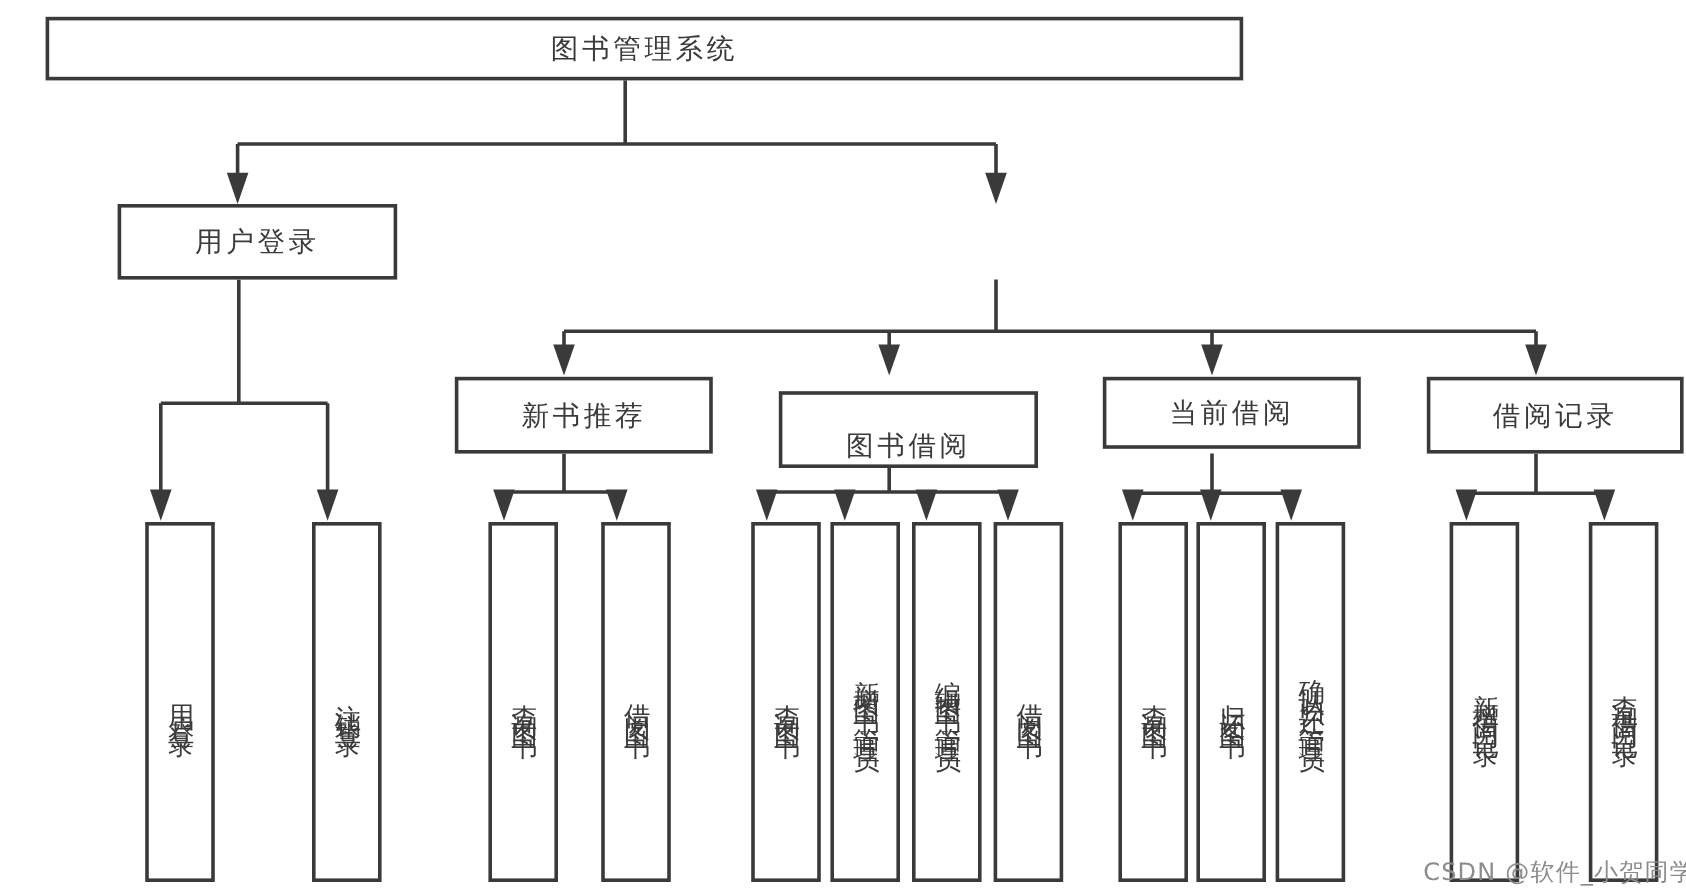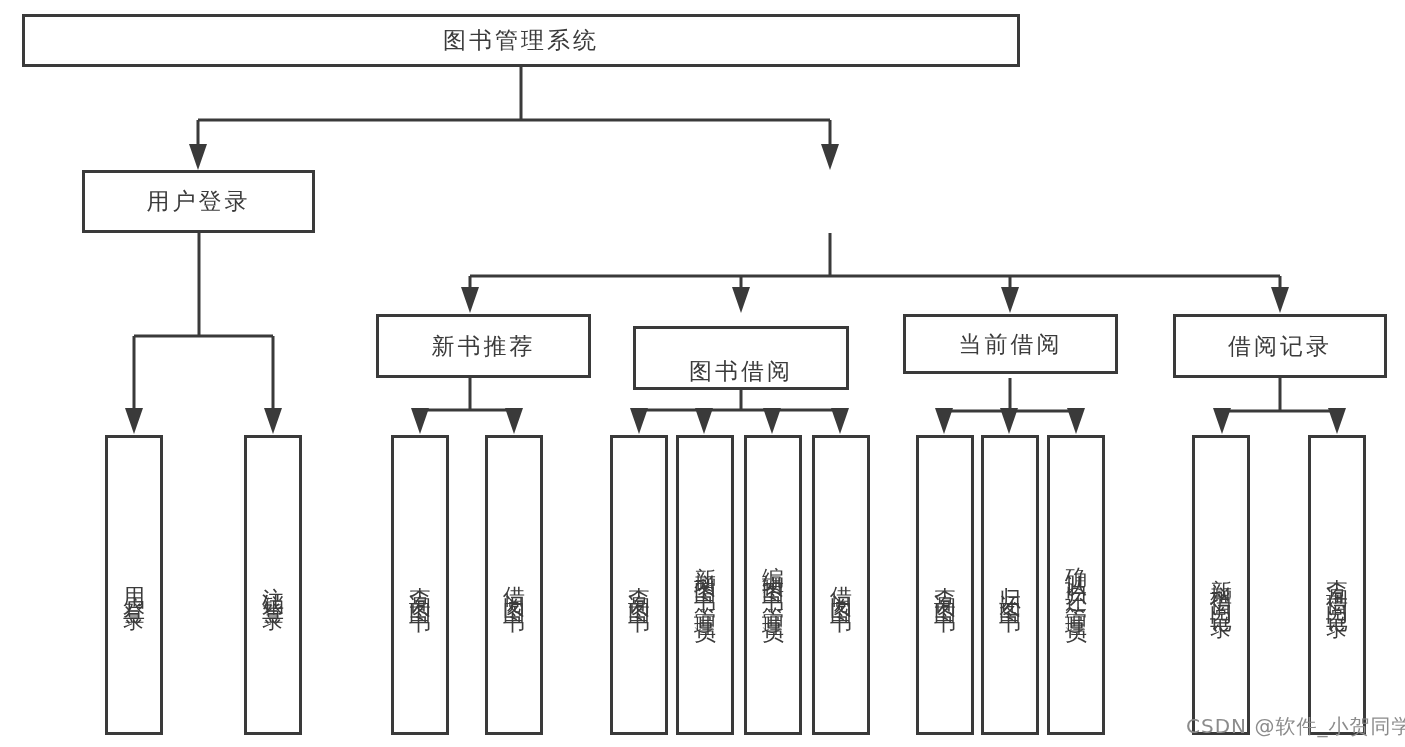--- a/index.html
+++ b/index.html
@@ -32,20 +32,21 @@
   }
   .box{
     position:absolute;
     box-sizing:border-box;
     border:3px solid var(--line-color);
     background:var(--bg-color);
     display:flex;
     align-items:center;
     justify-content:center;
     color:var(--text-color);
+    margin-left:16px;
   }
   .h-box{
     font-size:23px;
     letter-spacing:3px;
     white-space:nowrap;
   }
   .leaf{
     width:58px;height:300px;top:435px;
   }
   .v-text{
@@ -108,21 +109,21 @@
   </svg>
 
   <div class="box h-box" style="left:22px;top:14px;width:998px;height:53px;">
     <span>图书管理系统</span>
   </div>
 
   <div class="box h-box" style="left:82px;top:170px;width:233px;height:63px;">
     <span>用户登录</span>
   </div>
 
-  <div class="box h-box" style="left:376px;top:314px;width:215px;height:64px;">
+  <div class="box h-box" style="left:363px;top:314px;width:215px;height:64px;">
     <span>新书推荐</span>
   </div>
   <div class="box h-box" style="left:633px;top:326px;width:216px;height:64px;align-items:flex-end;">
     <span>图书借阅</span>
   </div>
   <div class="box h-box" style="left:903px;top:314px;width:215px;height:60px;">
     <span>当前借阅</span>
   </div>
   <div class="box h-box" style="left:1173px;top:314px;width:214px;height:64px;">
     <span>借阅记录</span>

